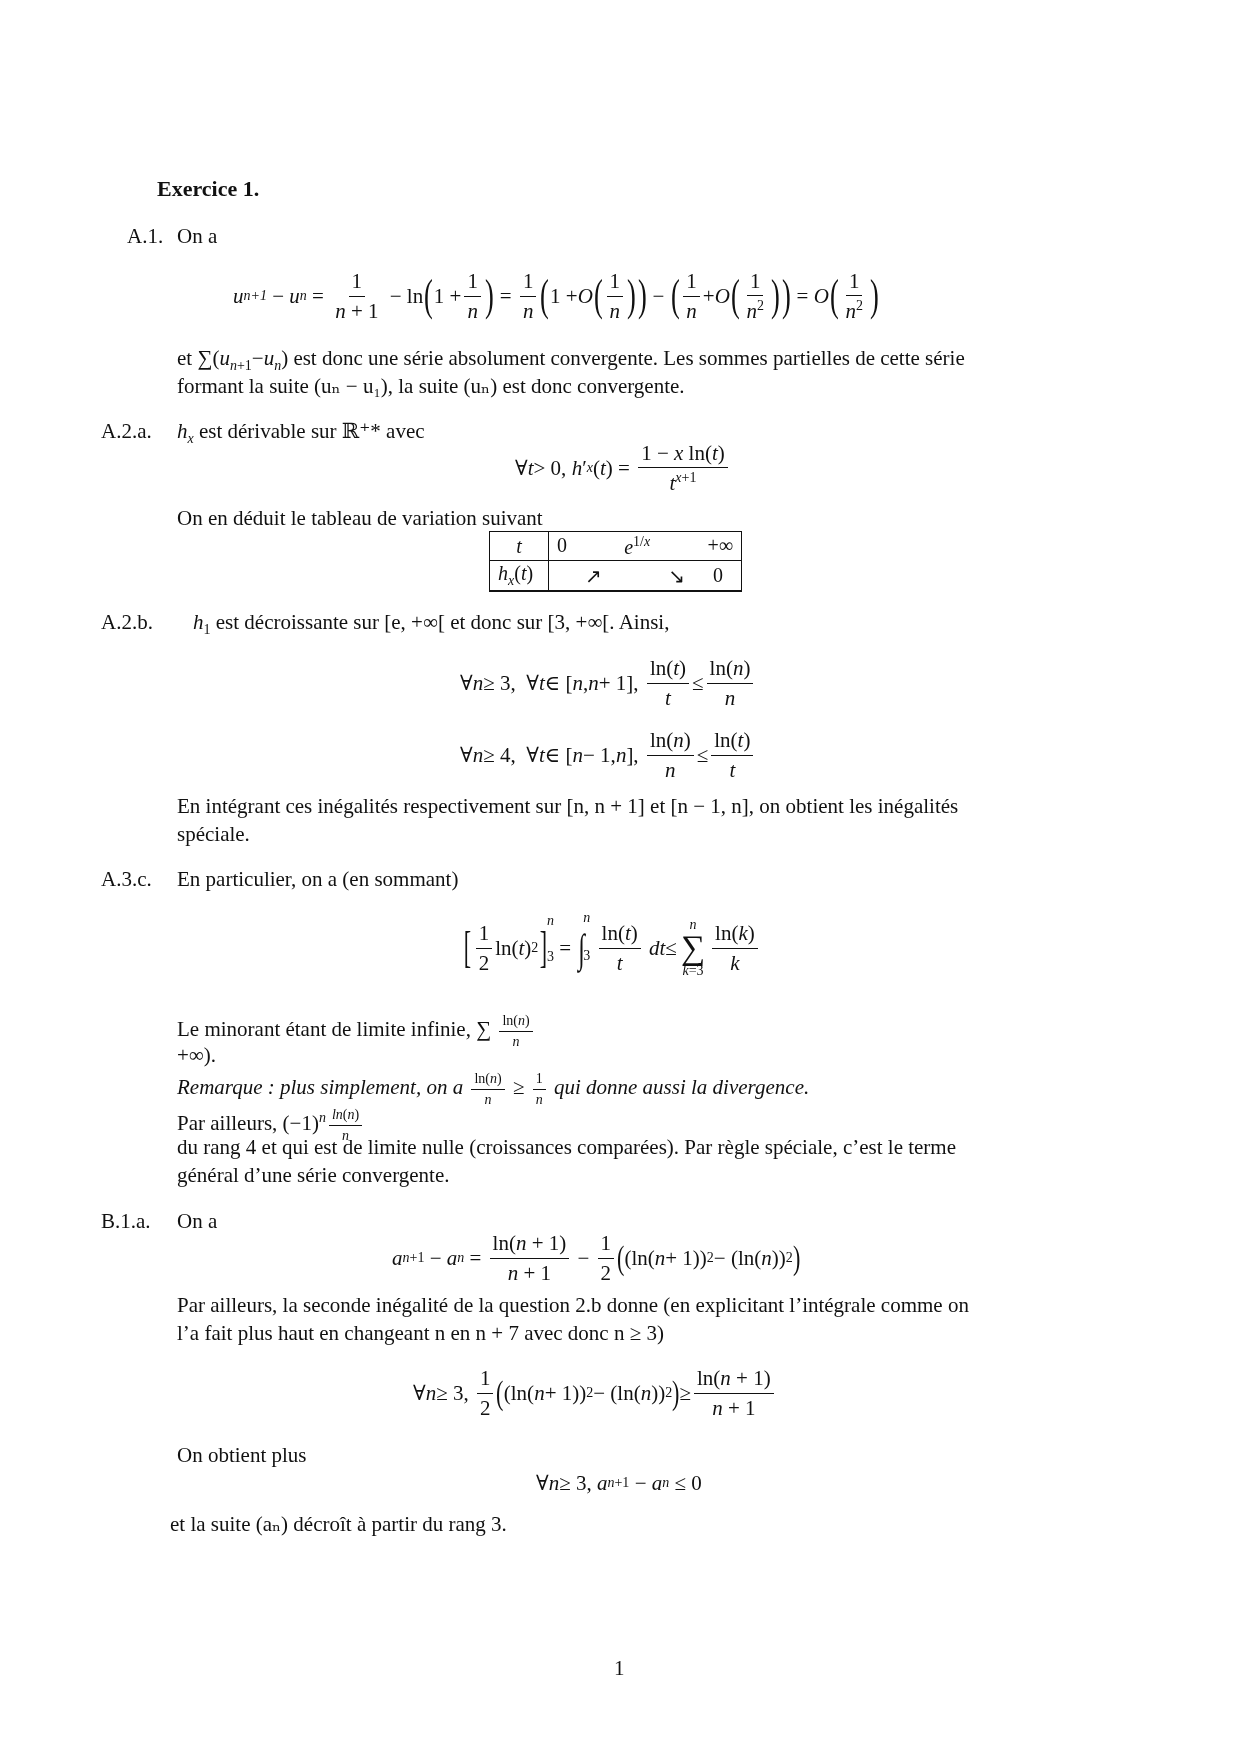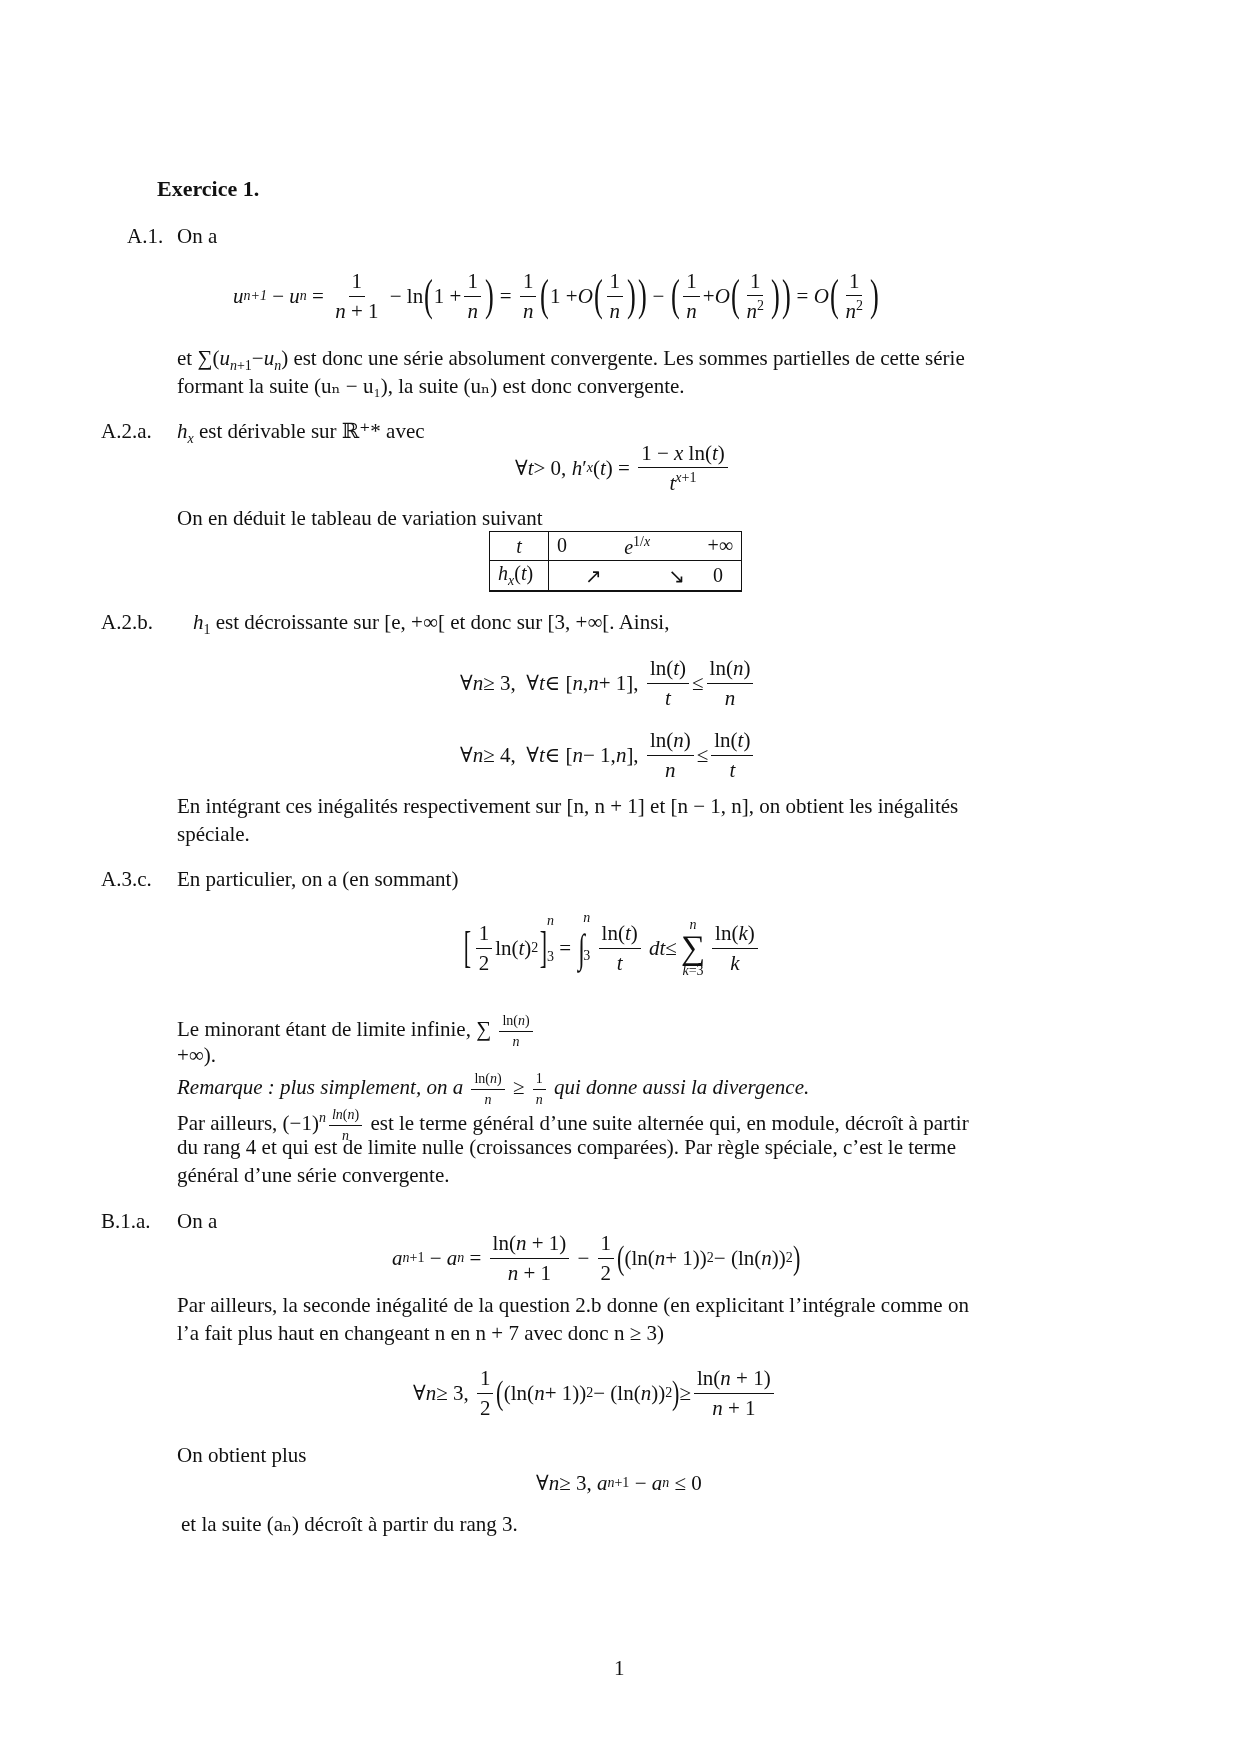--- a/index.html
+++ b/index.html
@@ -190,21 +190,21 @@
   <span class="frac small" style="font-style:normal;">
       <span class="num">1</span>
       <span class="den"><i>n</i></span>
     </span>
   <span>qui donne aussi la divergence.</span>
 </div>
 <div class="abs txt" style="left:177px; top:1104px;">
   <span>Par ailleurs,</span> (−1)<sup><i>n</i></sup><span class="frac small">
       <span class="num"><i>ln</i>(<i>n</i>)</span>
       <span class="den"><i>n</i></span>
-    </span> <span>est le terme général d’une suite alternée qui, en module, décroît à partir</span>
+    </span> 
 </div>
 <div class="abs txt" style="left:177px; top:1133px;">du rang 4 et qui est de limite nulle (croissances comparées). Par règle spéciale, c’est le terme</div>
 <div class="abs txt" style="left:177px; top:1161px;">général d’une série convergente.</div>
 
 <div class="abs lbl" style="left:101px; top:1209px;">B.1.a.</div>
 <div class="abs txt" style="left:177px; top:1207px;">On a</div>
 <div class="abs math" style="left:392px; top:1228px; height:60px;">
   <i>a</i><sub><i>n</i>+1</sub>&nbsp;−&nbsp;<i>a</i><sub><i>n</i></sub>&nbsp;=&nbsp;
   <span class="frac">
       <span class="num">ln(<i>n</i> + 1)</span>
@@ -226,15 +226,15 @@
   <span class="mid">(</span>(ln(<i>n</i> + 1))<sup>2</sup> − (ln(<i>n</i>))<sup>2</sup><span class="mid">)</span> ≥
   <span class="frac">
       <span class="num">ln(<i>n</i> + 1)</span>
       <span class="den"><i>n</i> + 1</span>
     </span>
 </div>
 <div class="abs txt" style="left:177px; top:1441px;">On obtient plus</div>
 <div class="abs math" style="left:536px; top:1469px; height:28px;">
   ∀<i>n</i> ≥ 3,&nbsp; <i>a</i><sub><i>n</i>+1</sub>&nbsp;−&nbsp;<i>a</i><sub><i>n</i></sub>&nbsp;≤ 0
 </div>
-<div class="abs txt" style="left:181px; top:1510px;">et la suite (aₙ) décroît à partir du rang 3.</div>
+<div class="abs txt" style="left:170px; top:1510px;">et la suite (aₙ) décroît à partir du rang 3.</div>
 
 <div class="abs pageno" style="left:614px; top:1656px;">1</div>
 
 </body></html>

